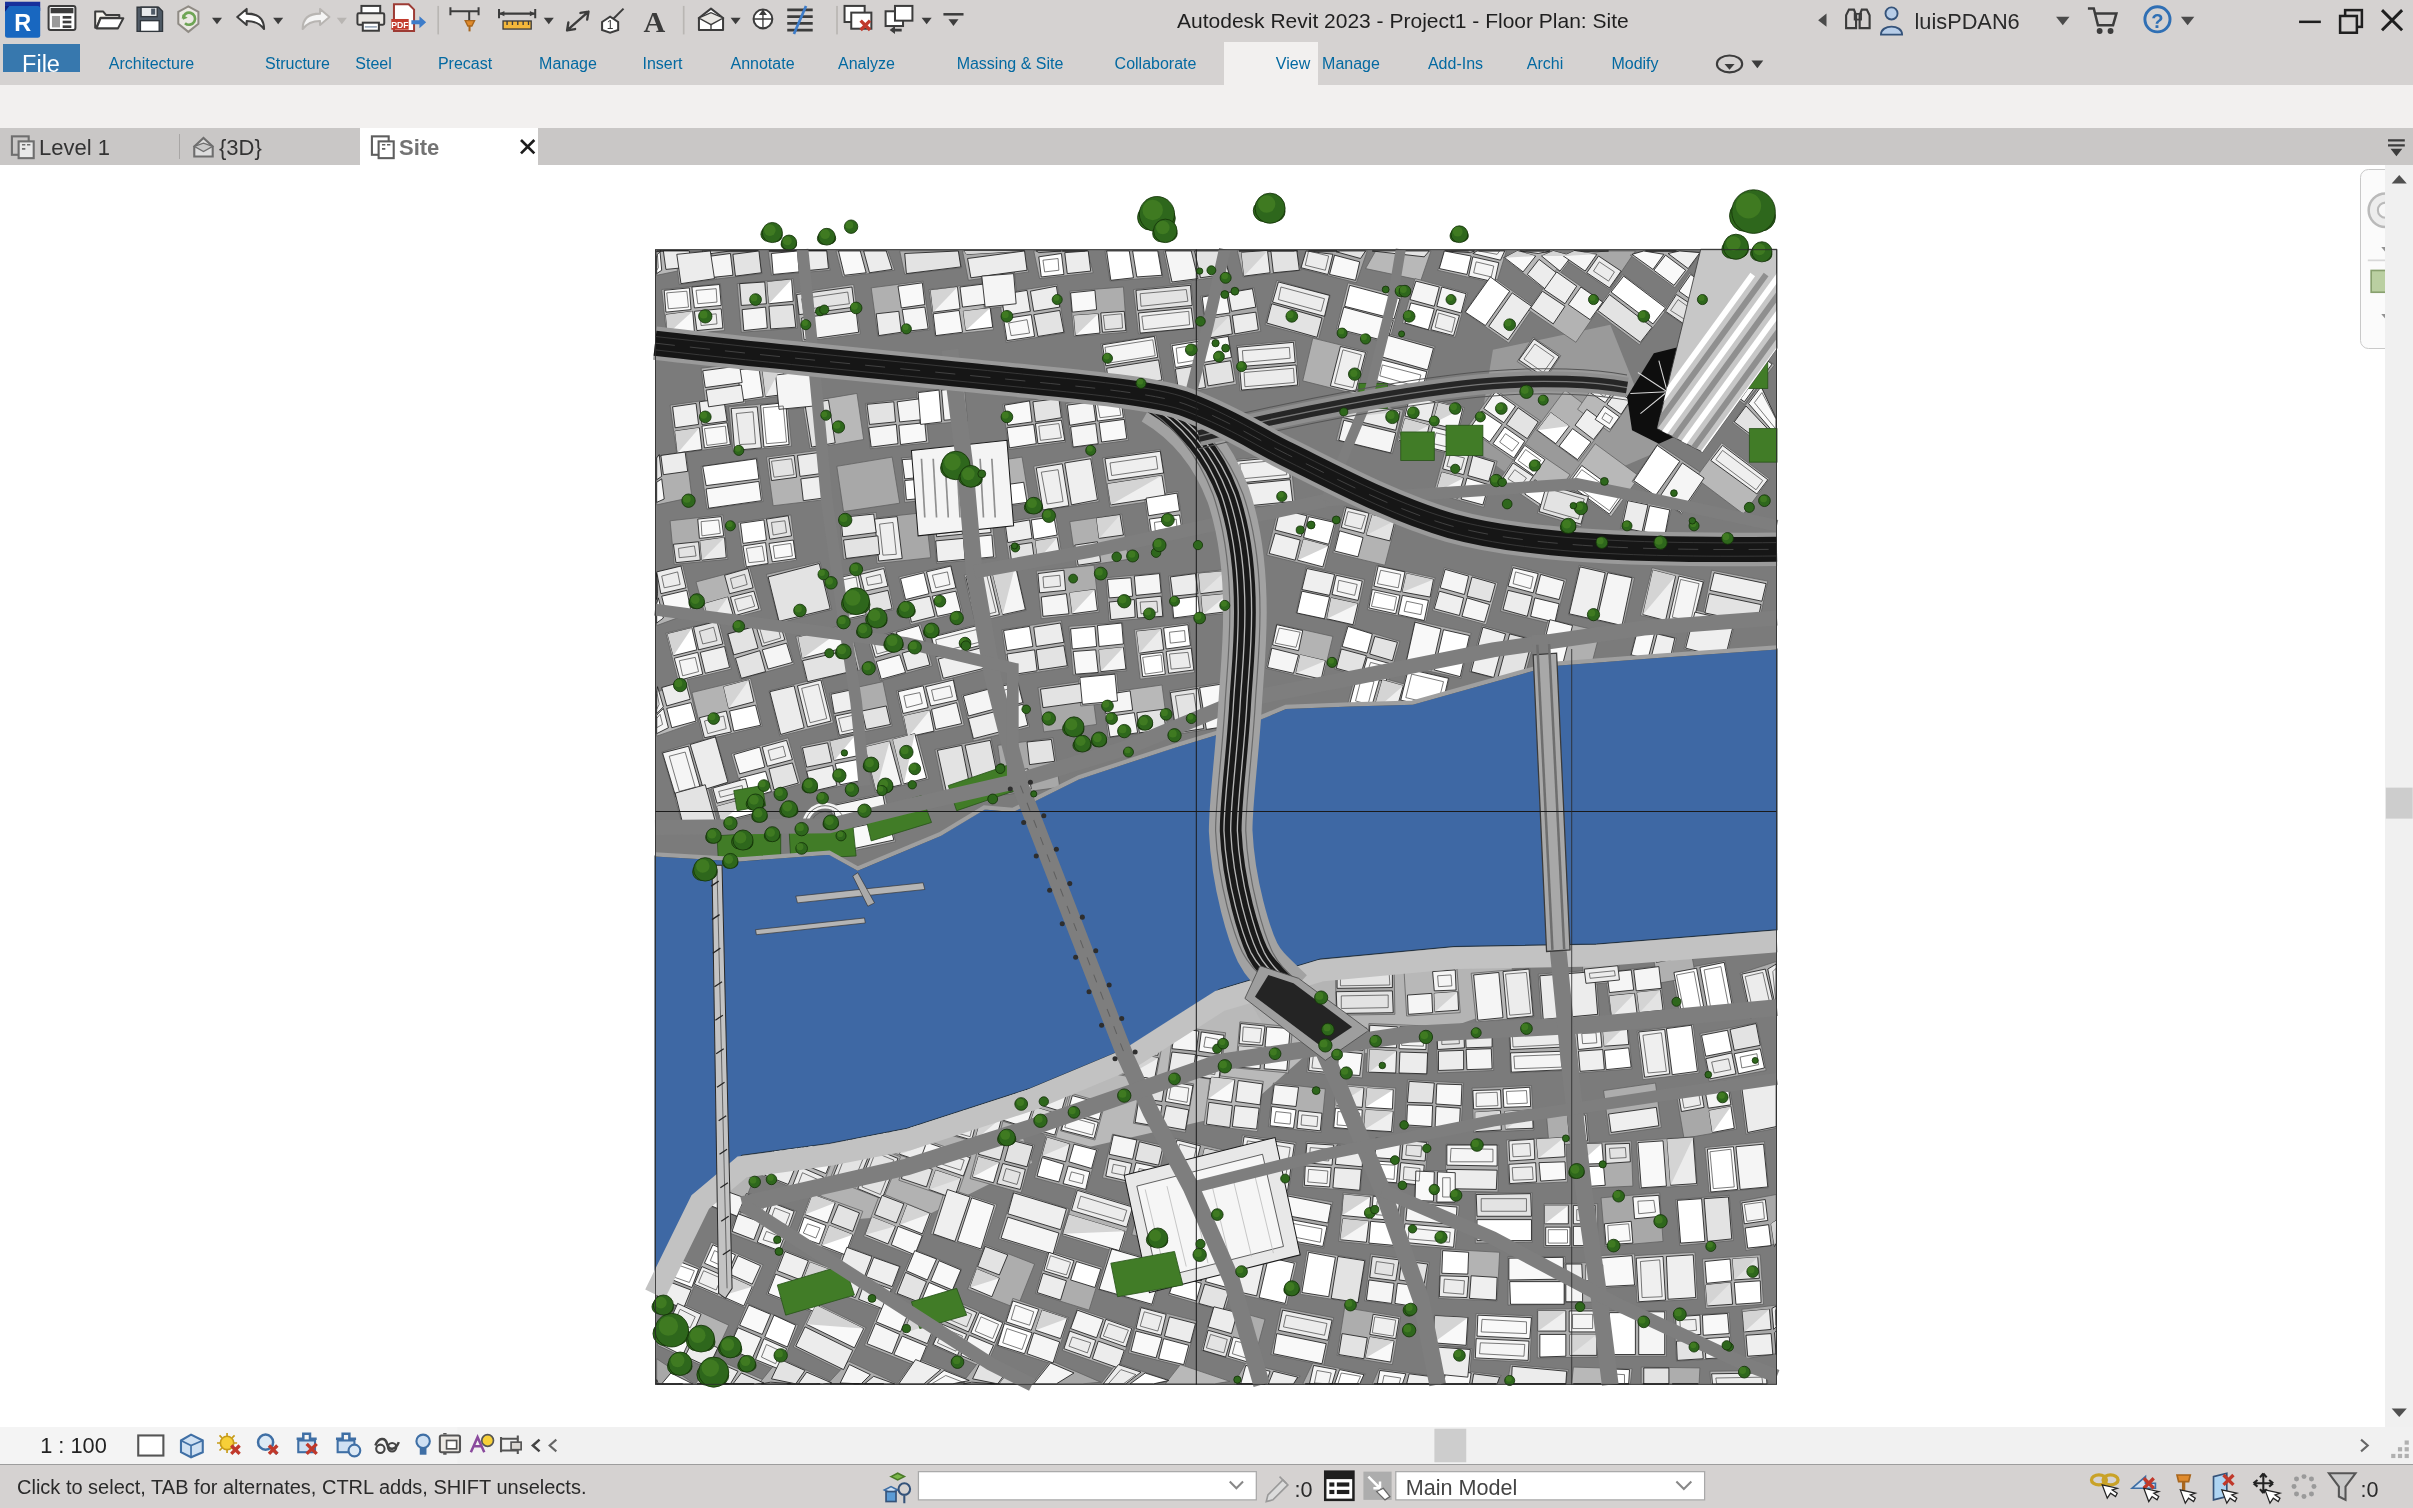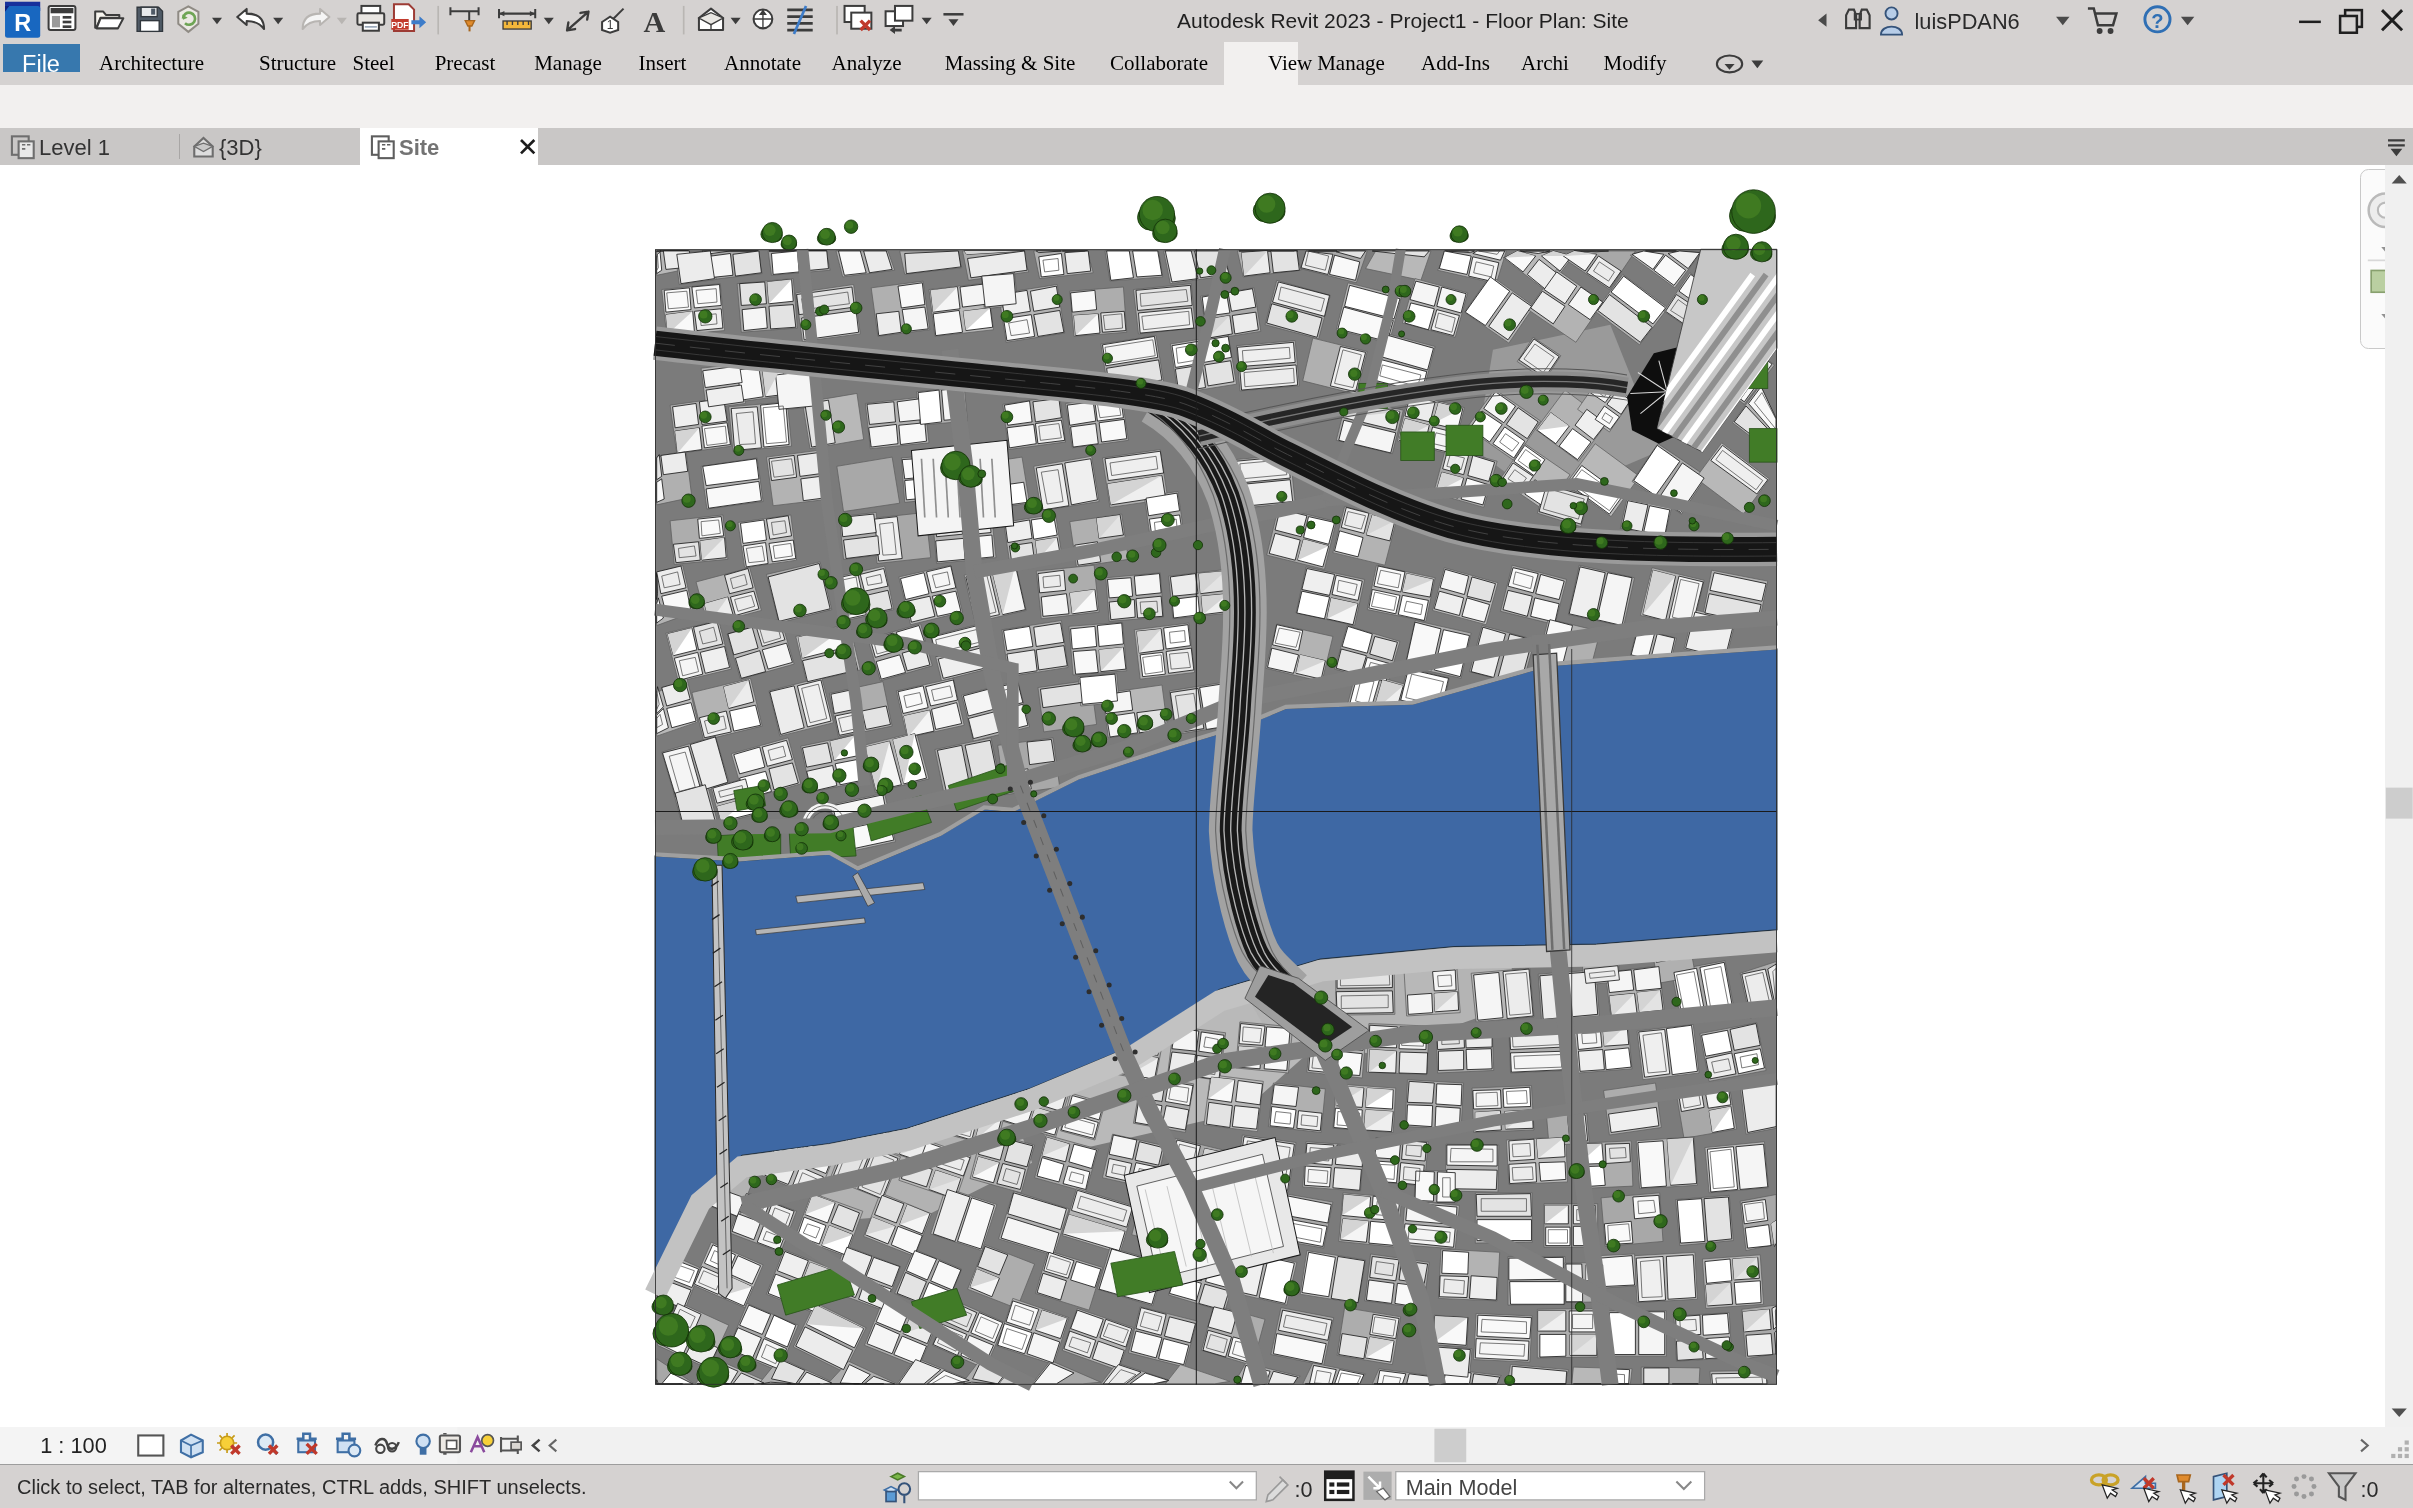--- a/index.html
+++ b/index.html
@@ -9,21 +9,21 @@
 #tabrow { position:absolute; left:0; top:42px; width:2413px; height:43px; background:#d5d2d1; }
 #ribbon { position:absolute; left:0; top:85px; width:2413px; height:44px; background:#f2f0ef; }
 #viewtabs { position:absolute; left:0; top:128px; width:2413px; height:37px; background:#c9c7c6; }
 #canvas { position:absolute; left:0; top:165px; width:2385px; height:1174px; background:#ffffff;margin-left:30px; }
 #vscroll { position:absolute; left:2385px; top:165px; width:28.5px; height:1262px; background:#f0f0f0; }
 #hrow { position:absolute; left:0; top:1427px; width:2413px; height:37px; background:#f1f1f1; }
 #statusbar { position:absolute; left:0; top:1464px; width:2413px; height:44px; background:#d5d2d1; border-top:0.8px solid #9d9d9d; }
 
 .ttl { position:absolute; top:9.2px; font-size:21px; color:#1f1f1f; }
 
-.tab { position:absolute; top:0; height:43px; line-height:43px; font-size:21px; color:#000000; text-align:center;font-family:Liberation Serif, serif; }
+.tab { position:absolute; top:0; height:43px; line-height:43px; font-size:16px; color:#0369a1; text-align:center; }
 .filetab { position:absolute; left:2.5px; top:1.7px; width:77px; height:28px; background:#3778ae; color:#fff;
   font-size:23.5px; text-align:center; line-height:41px; }
 .activetab { background:#f2f0ef; }
 
 .vtab { position:absolute; top:0; height:37px; font-size:22px; color:#333; }
 .vtab .lbl { position:absolute; left:39px; top:6.7px; }
 .sep { position:absolute; top:5.9px; width:0.8px; height:25px; background:#a8a6a5; }
 
 #navwidget { position:absolute; left:2330px; top:4.2px; width:53px; height:180px; background:#fbfbfb;
   border:1.7px solid #c5c5c5; border-radius:8.4px; opacity:0.92; }
@@ -204,21 +204,21 @@
   <div class="tab" style="left:92px;width:119px;">Architecture</div>
   <div class="tab" style="left:227px;width:101px;margin-left:20px;">Structure</div>
   <div class="tab" style="left:345px;width:57px;">Steel</div>
   <div class="tab" style="left:419px;width:92px;">Precast</div>
   <div class="tab" style="left:528px;width:80px;">Manage</div>
   <div class="tab" style="left:624px;width:77px;">Insert</div>
   <div class="tab" style="left:718px;width:89px;">Annotate</div>
   <div class="tab" style="left:824px;width:85px;">Analyze</div>
   <div class="tab" style="left:926px;width:168px;">Massing &amp; Site</div>
   <div class="tab" style="left:1110px;width:91px;">Collaborate</div>
-  <div class="tab activetab" style="left:1224px;width:74px;padding-left:44px;">View</div>
+  <div class="tab activetab" style="left:1224px;width:94px;padding-left:44px;">View</div>
   <div class="tab" style="left:1314px;width:74px;">Manage</div>
   <div class="tab" style="left:1405px;width:101px;">Add-Ins</div>
   <div class="tab" style="left:1513px;width:64px;">Archi</div>
   <div class="tab" style="left:1594px;width:82px;">Modify</div>
   <svg width="59" height="43" style="position:absolute;left:1711px;top:0" viewBox="0 0 70 51">
     <ellipse cx="22" cy="26" rx="15" ry="10" fill="none" stroke="#3c3c3c" stroke-width="2.5"></ellipse>
     <path d="M16 26 l12 0 l-6 7 Z" fill="#3c3c3c"></path>
     <path d="M48 22 l14 0 l-7 9 Z" fill="#3c3c3c"></path>
   </svg>
 </div>

